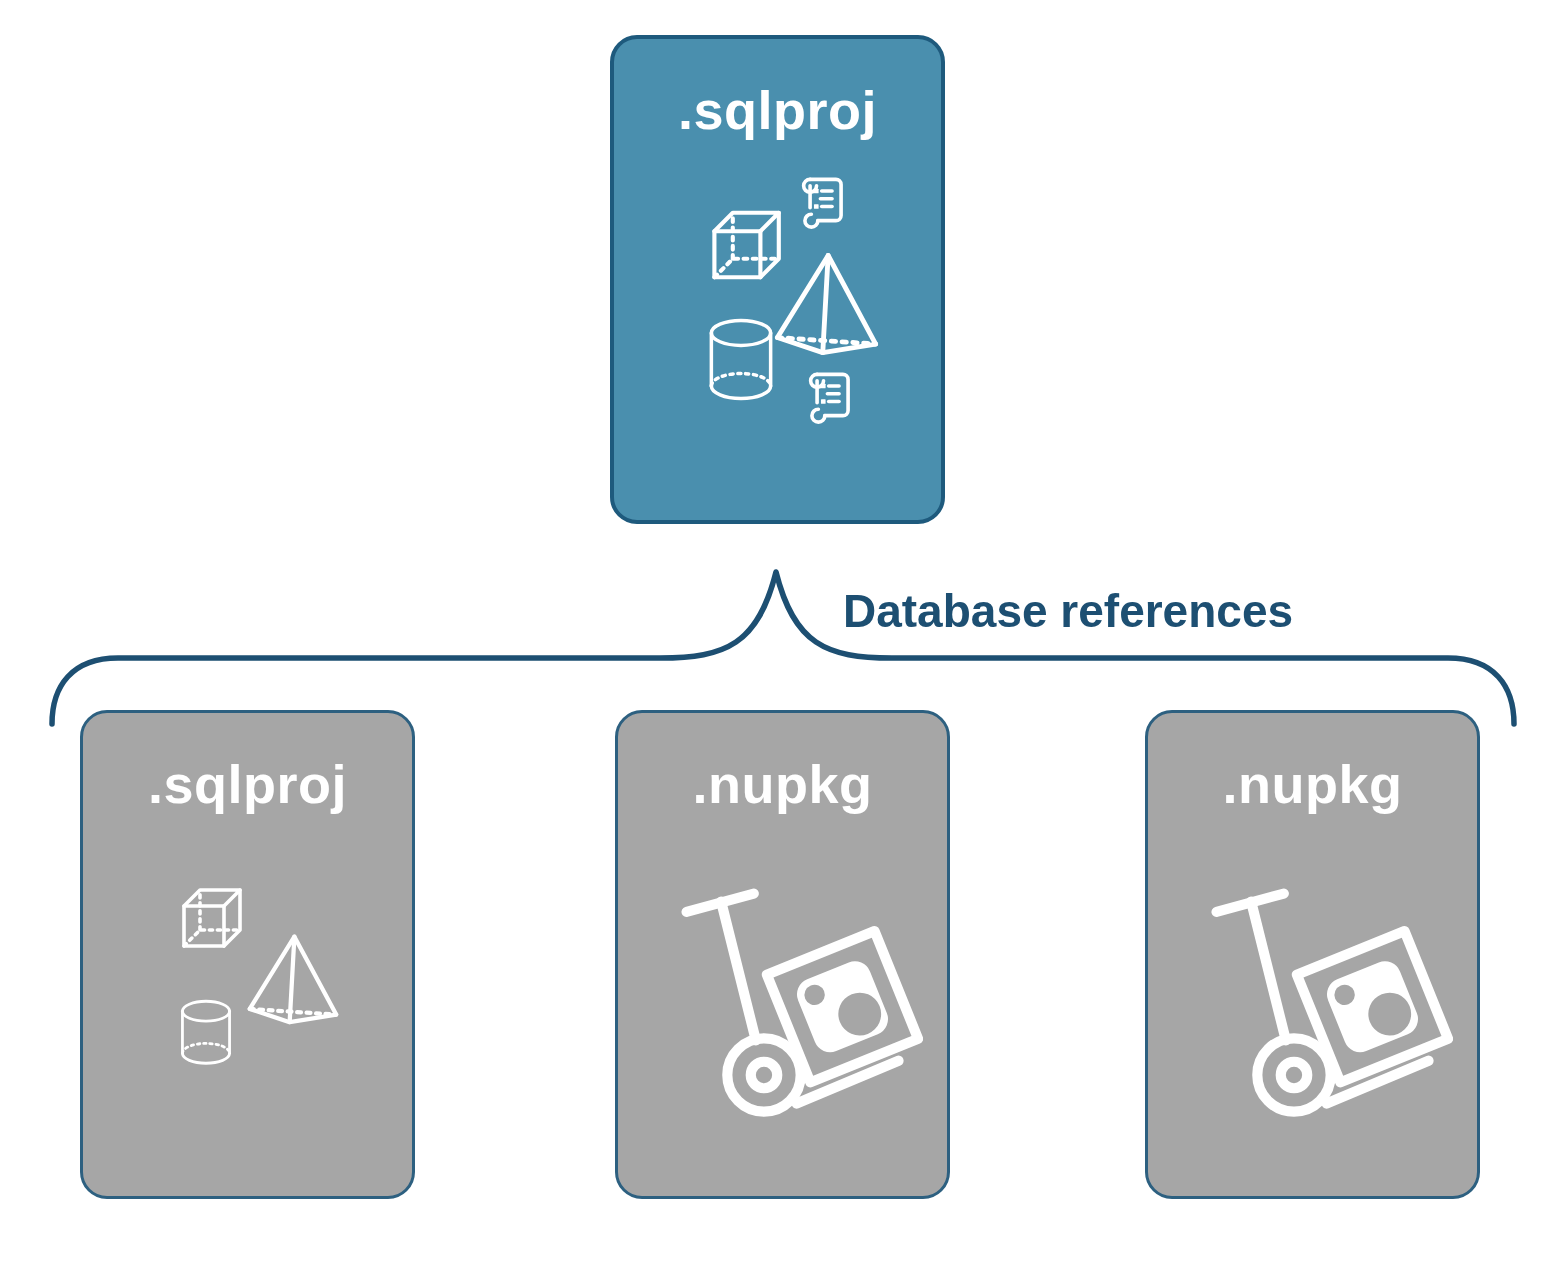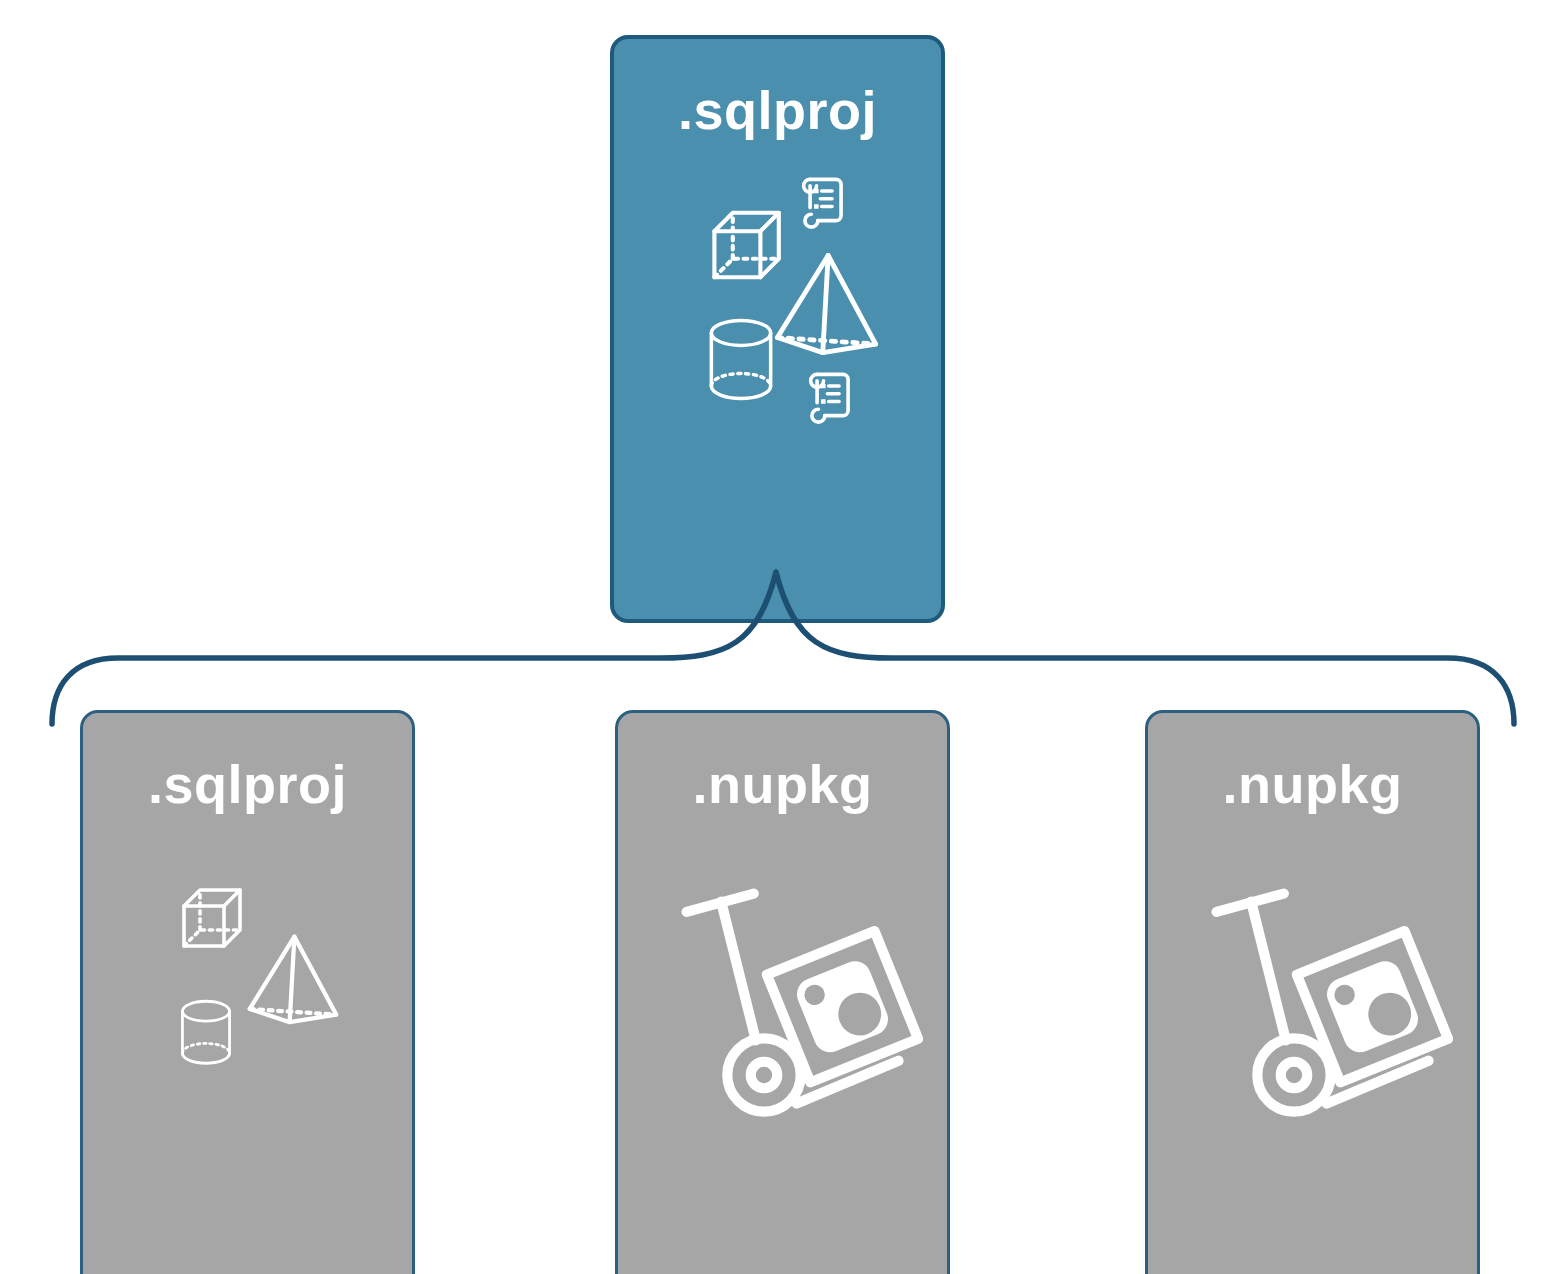--- a/index.html
+++ b/index.html
@@ -11,22 +11,22 @@
   .canvas{
     position:relative;
     width:1566px;
     height:1274px;
     background:var(--background,#ffffff);
     overflow:hidden;
   }
   .card{
     position:absolute;
     width:335px;
-    height:588px;
-    border-radius:18px;
+    height:489px;
+    border-radius:27px;
     box-sizing:border-box;
   }
   .card.primary{
     background:var(--primary-card-bg,#4a8fae);
     border:4px solid var(--primary-card-border,#1e5a7d);
   }
   .card.gray{
     background:var(--secondary-card-bg,#a6a6a6);
     border:3px solid var(--secondary-card-border,#2d6080);
   }
@@ -157,20 +157,21 @@
       <svg viewBox="0 0 48 48">
           <use href="#ic-script"></use>
         </svg>
     </span>
   </div>
 
   <svg class="connector" width="1566" height="1274" viewBox="0 0 1566 1274">
     <path d="M52 724 C52 686 72 658 118 658 L660 658 C726 658 758 644 776 572 C794 644 826 658 892 658 L1448 658 C1494 658 1514 686 1514 724" fill="none" stroke="currentColor" stroke-width="5.5" stroke-linecap="round" stroke-linejoin="round"></path>
   </svg>
 
+  <div class="connector-label">Database references</div>
 
   <div class="card gray" style="left:80px;top:710px;">
     <div class="card-title">.sqlproj</div>
     <span class="icon" style="left:85px;top:165px;width:80px;height:80px;">
       <svg viewBox="0 0 100 100">
           <use href="#ic-cube"></use>
         </svg>
     </span>
     <span class="icon" style="left:162px;top:218px;width:95px;height:95px;">
       <svg viewBox="0 0 100 100">

